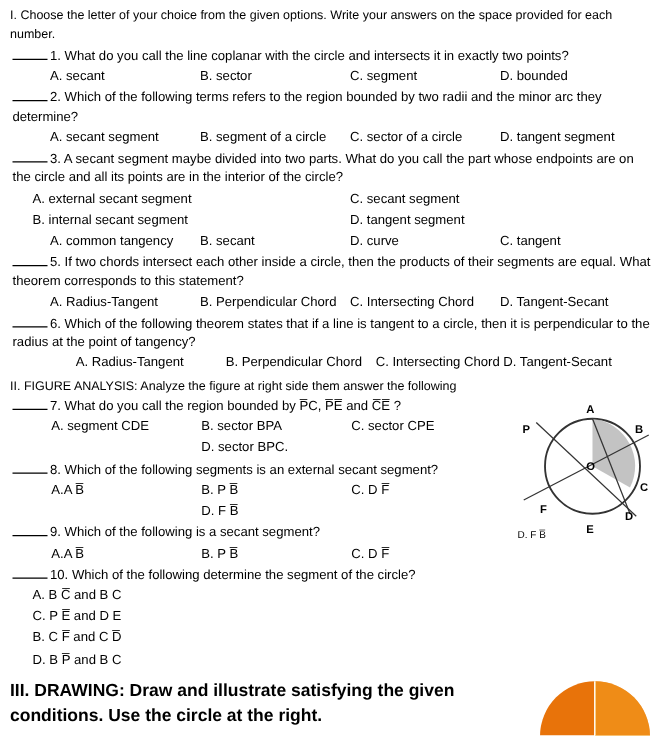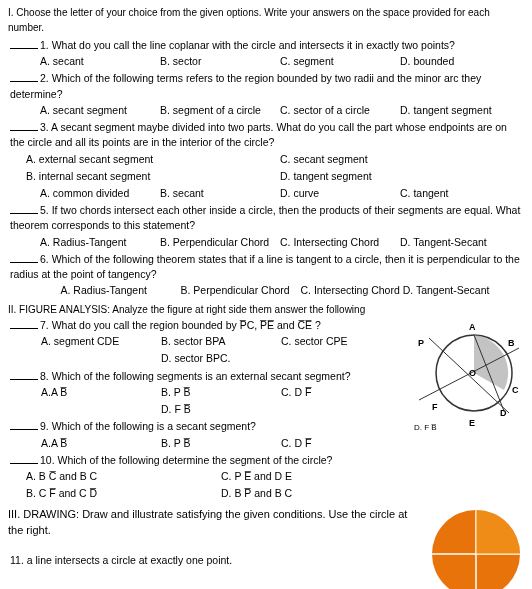--- a/index.html
+++ b/index.html
@@ -85,21 +85,21 @@
     <span class="blank"></span><span>3. A secant segment maybe divided into two parts. What do you call the part whose endpoints are on the circle and all its points are in the interior of the circle?</span>
   </div>
   <div class="choices" style="display:grid; grid-template-columns: 1fr 1fr; padding-left:18px; margin-bottom:2px;">
     <span>A. external secant segment</span>
     <span>C. secant segment</span>
     <span>B. internal secant segment</span>
     <span>D. tangent segment</span>
   </div>
 
   <div class="choices">
-    <span class="choice">A. common divided</span>
+    <span class="choice">A. common tangency</span>
     <span class="choice">B. secant</span>
     <span class="choice">D. curve</span>
     <span class="choice">C. tangent</span>
   </div>
 
   <div class="question">
     <span class="blank"></span><span>5. If two chords intersect each other inside a circle, then the products of their segments are equal. What theorem corresponds to this statement?</span>
   </div>
   <div class="choices">
     <span class="choice">A. Radius-Tangent</span>
@@ -148,21 +148,21 @@
       </div>
       <div class="choices">
         <span class="choice">A.A B̅</span>
         <span class="choice">B. P B̅</span>
         <span class="choice">C. D F̅</span>
       </div>
 
       <div class="question">
         <span class="blank"></span><span>10. Which of the following determine the segment of the circle?</span>
       </div>
-      <div class="choices" style="display:grid; grid-template-columns: 1fr 1fr; padding-left:18px; margin-bottom:2px;">
+      <div class="choices" style="display:grid; grid-template-columns: 1fr; padding-left:18px; margin-bottom:2px;">
         <span>A. B C̅ and B C</span>
         <span>C. P E̅ and D E</span>
         <span>B. C F̅ and C D̅</span>
         <span>D. B P̅ and B C</span>
       </div>
     </div>
 
     <div class="figure-image">
       <svg width="110" height="115" viewBox="0 0 110 115">
 
@@ -185,21 +185,21 @@
 
         <text x="0" y="112" font-size="8">D. F B̅</text>
       </svg>
     </div>
   </div>
 </div>
 
 <div style="margin-top:2px;">
   <div class="drawing-section">
     <div class="drawing-questions">
-      <div style="font-weight:normal; font-size:11px; margin-bottom:14px;">III. DRAWING: Draw and illustrate satisfying the given conditions. Use the circle at the right.</div>
+      <div style="font-weight:bold; font-size:14px; margin-bottom:14px;">III. DRAWING: Draw and illustrate satisfying the given conditions. Use the circle at the right.</div>
       <div class="question">11. a line intersects a circle at exactly one point.</div>
 
     </div>
 
     <div style="width:95px; flex-shrink:0;">
       <svg width="95" height="95" viewBox="0 0 95 95">
 
         <circle cx="47" cy="47" r="44" fill="#e8730a"></circle>
 
         <line x1="47" y1="3" x2="47" y2="91" stroke="white" stroke-width="1.5"></line>

